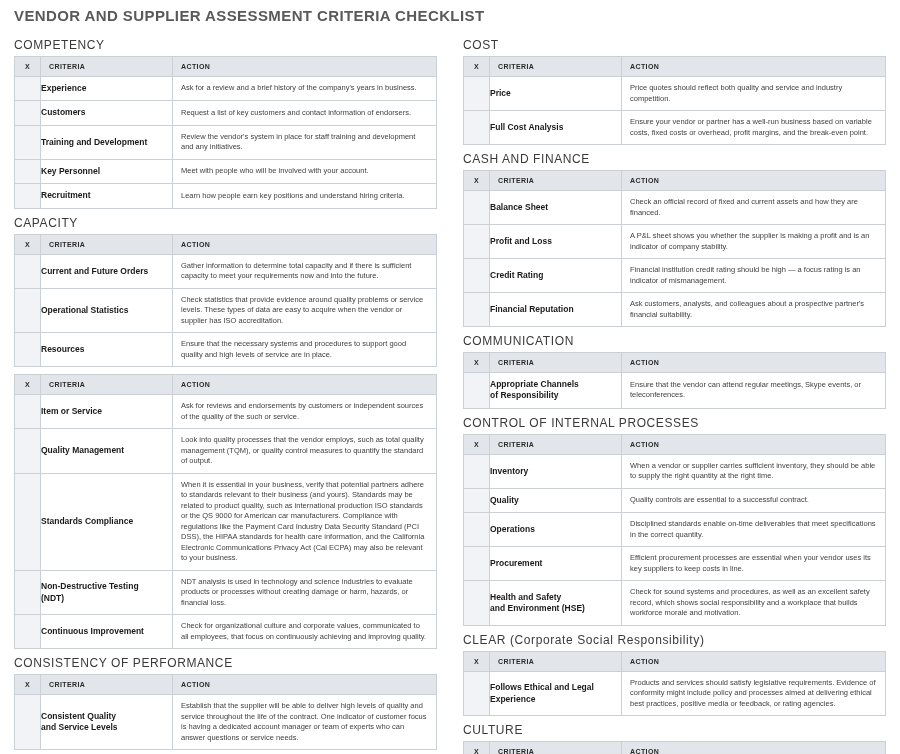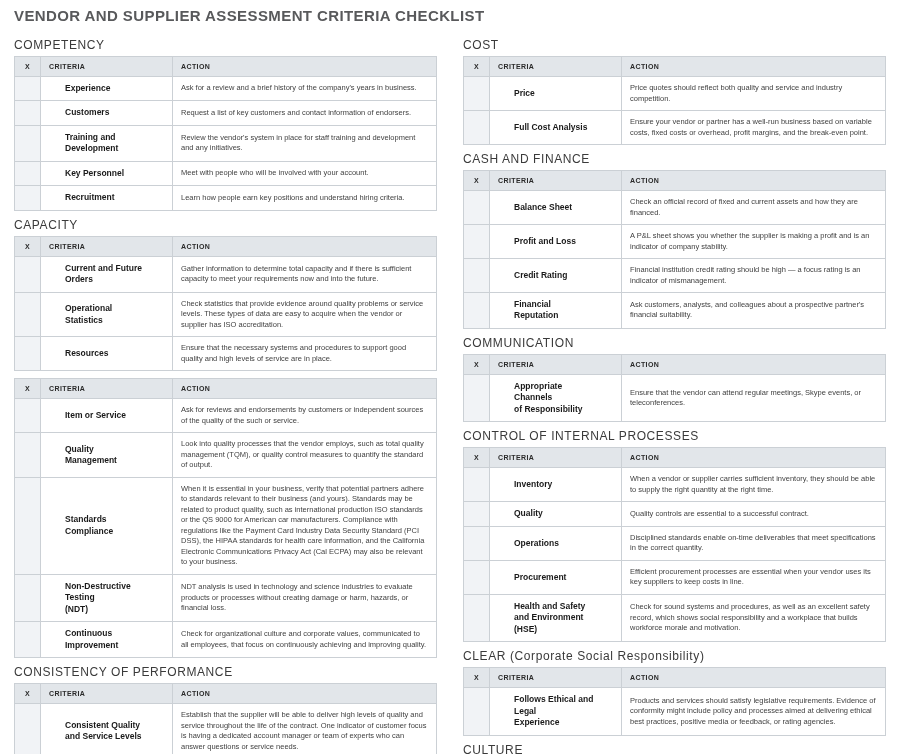--- a/index.html
+++ b/index.html
@@ -39,21 +39,21 @@
     background:var(--table-header-bg);color:#2a2a2a;
     font-size:7px;font-weight:700;letter-spacing:.4px;
     text-align:left;padding:6px 8px;
   }
   th.col-x{width:26px;text-align:center;padding:6px 2px;}
   th.col-criteria{width:132px;}
   .checklist-table td{vertical-align:middle;}
   td.cell-x{background:var(--check-column-bg);}
   td.cell-criteria{
     font-size:8.5px;font-weight:700;color:var(--criteria-text);
-    padding:6px 24px;line-height:1.35;white-space:pre-line;
+    padding:6px 0;line-height:1.35;white-space:pre-line;
   }
   td.cell-action{
     font-size:7.5px;color:var(--action-text);
     padding:6px 8px;line-height:1.4;margin-left:25px;
   }
 </style>
 </head>
 <body>
 
 <div class="page">

